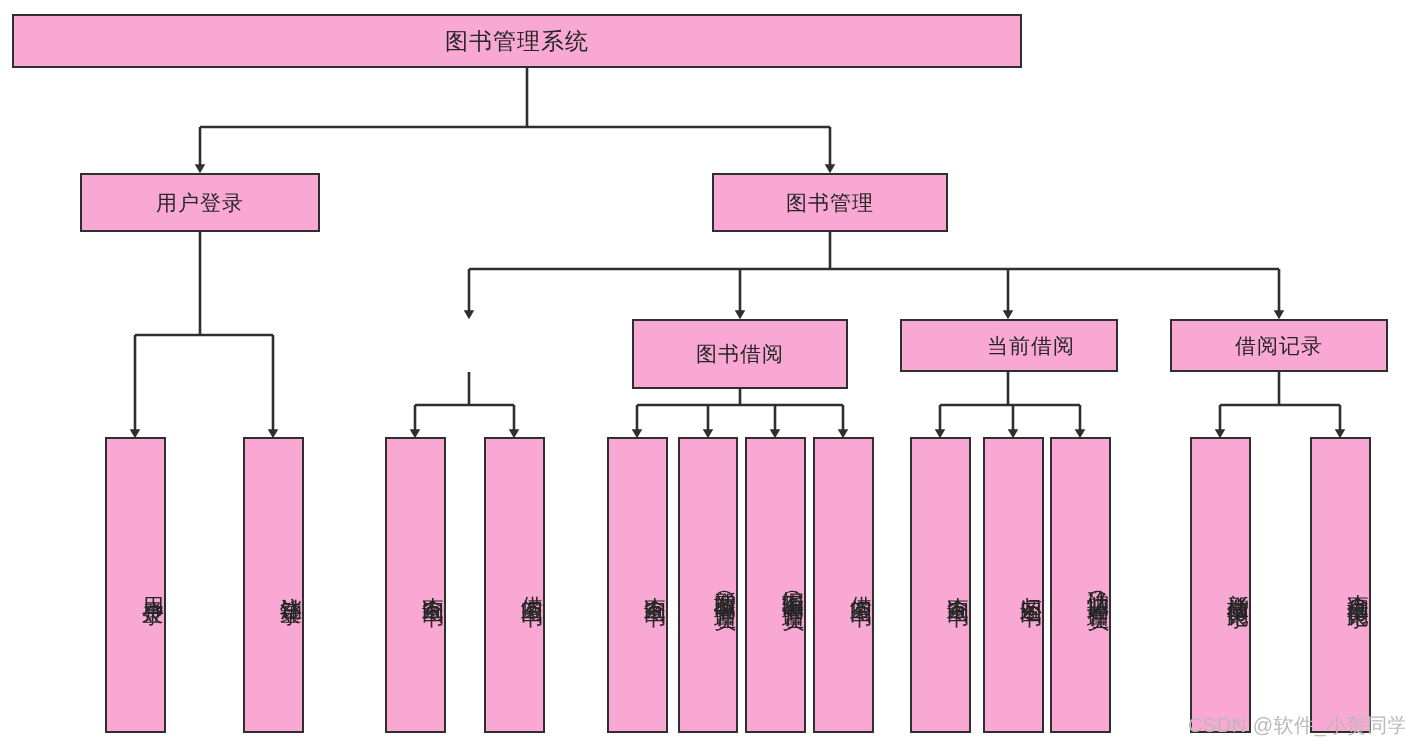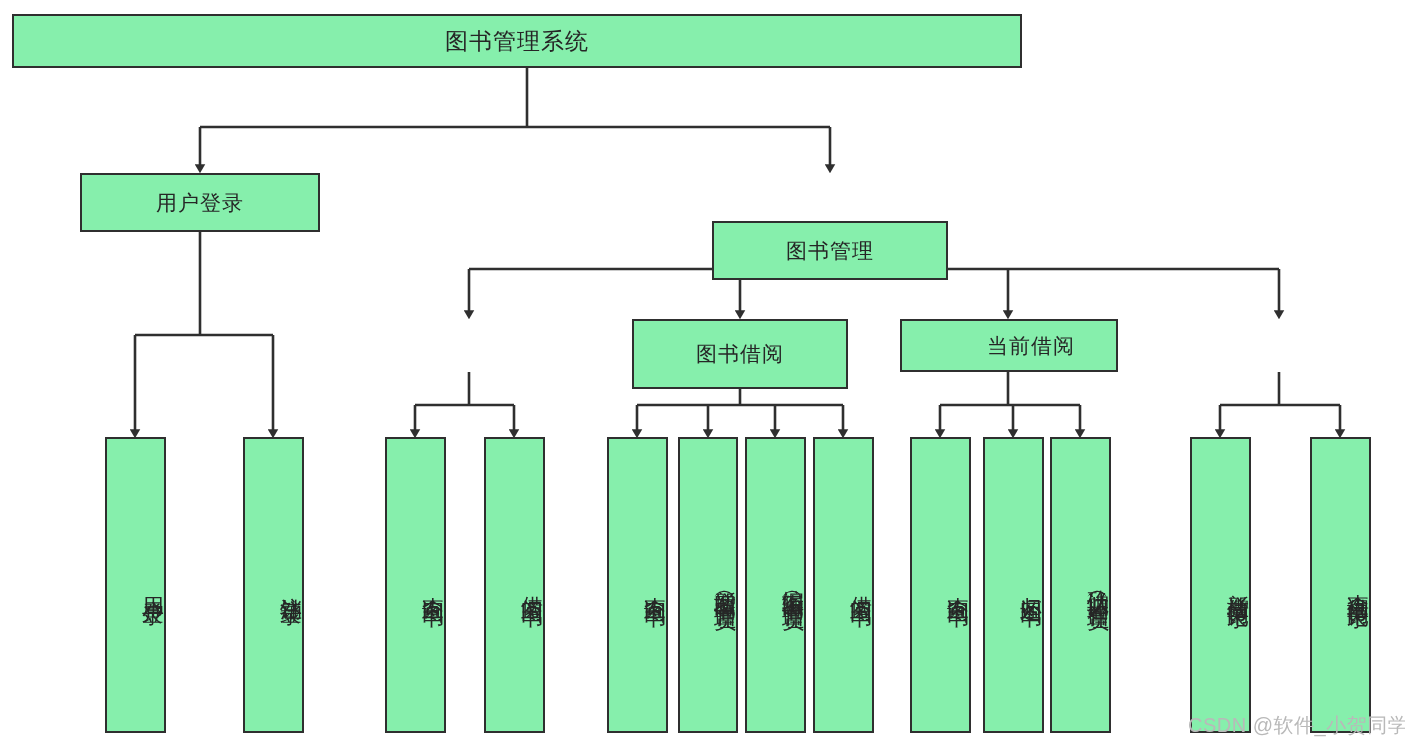--- a/index.html
+++ b/index.html
@@ -23,21 +23,21 @@
     position: absolute;
     left: 0; top: 0;
     width: 1405px;
     height: 747px;
     pointer-events: none;
   }
   
   .node {
     position: absolute;
     box-sizing: border-box;
-    background: #86efac;
+    background: #f9a8d4;
     border: 2.5px solid #2f2f2f;
     display: flex;
     align-items: center;
     justify-content: center;
     color: #262626;
   }
   .node.root {
     font-size: 23px;
     letter-spacing: 1px;
   }
@@ -132,30 +132,33 @@
     </g>
   </svg>
 
   <div class="node root" style="left: 12px; top: 14px; width: 1010px; height: 54px;">
     <span>图书管理系统</span>
   </div>
 
   <div class="node lvl2" style="left: 80px; top: 173px; width: 240px; height: 59px;">
     <span>用户登录</span>
   </div>
-  <div class="node lvl2" style="left: 712px; top: 173px; width: 236px; height: 59px; margin-top: 48px;">
+  <div class="node lvl2" style="left: 712px; top: 173px; width: 236px; height: 59px;">
     <span>图书管理</span>
   </div>
 
   <div class="node lvl3" style="left: 632px; top: 319px; width: 216px; height: 70px;">
     <span>图书借阅</span>
   </div>
   <div class="node lvl3" style="left: 900px; top: 319px; width: 218px; height: 53px; padding-left: 44px;">
     <span>当前借阅</span>
   </div>
+  <div class="node lvl3" style="left: 1170px; top: 319px; width: 218px; height: 53px;">
+    <span>借阅记录</span>
+  </div>
 
   <div class="node leaf" style="left: 105px; top: 437px; width: 61px; height: 296px;">
     <span class="vtext">用户登录</span>
   </div>
   <div class="node leaf" style="left: 243px; top: 437px; width: 61px; height: 296px;">
     <span class="vtext">注销登录</span>
   </div>
   <div class="node leaf" style="left: 385px; top: 437px; width: 61px; height: 296px;">
     <span class="vtext">查询图书</span>
   </div>

